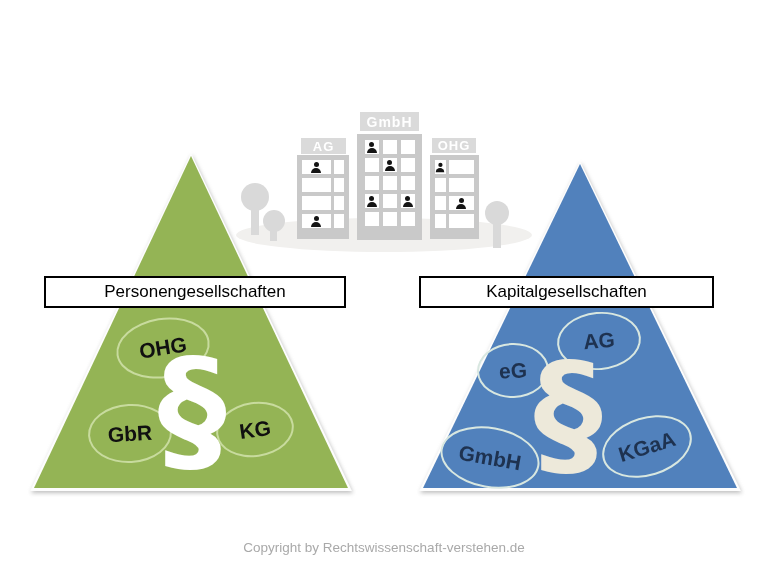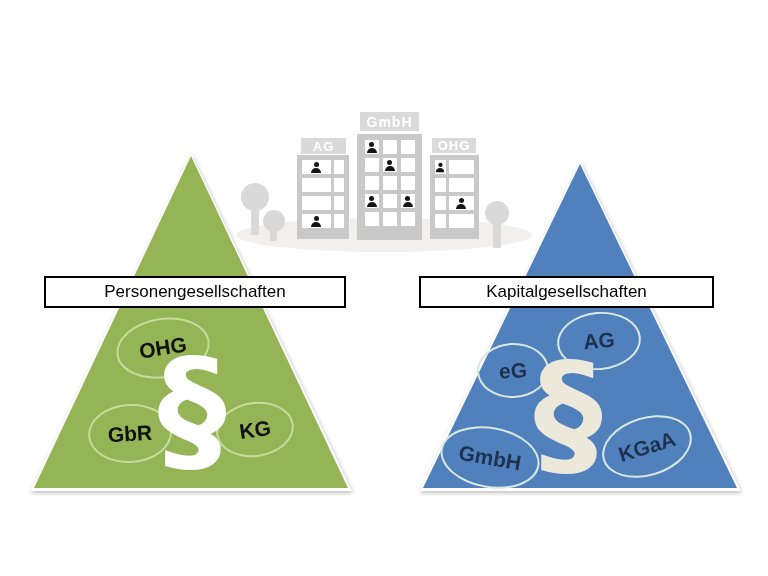--- a/index.html
+++ b/index.html
@@ -224,14 +224,15 @@
     <span>KGaA</span>
   </div>
 
   <div class="label-box left">
     <span>Personengesellschaften</span>
   </div>
   <div class="label-box right">
     <span>Kapitalgesellschaften</span>
   </div>
 
+  <div class="copyright">Copyright by Rechtswissenschaft-verstehen.de</div>
 
 </div>
 
 </body></html>

